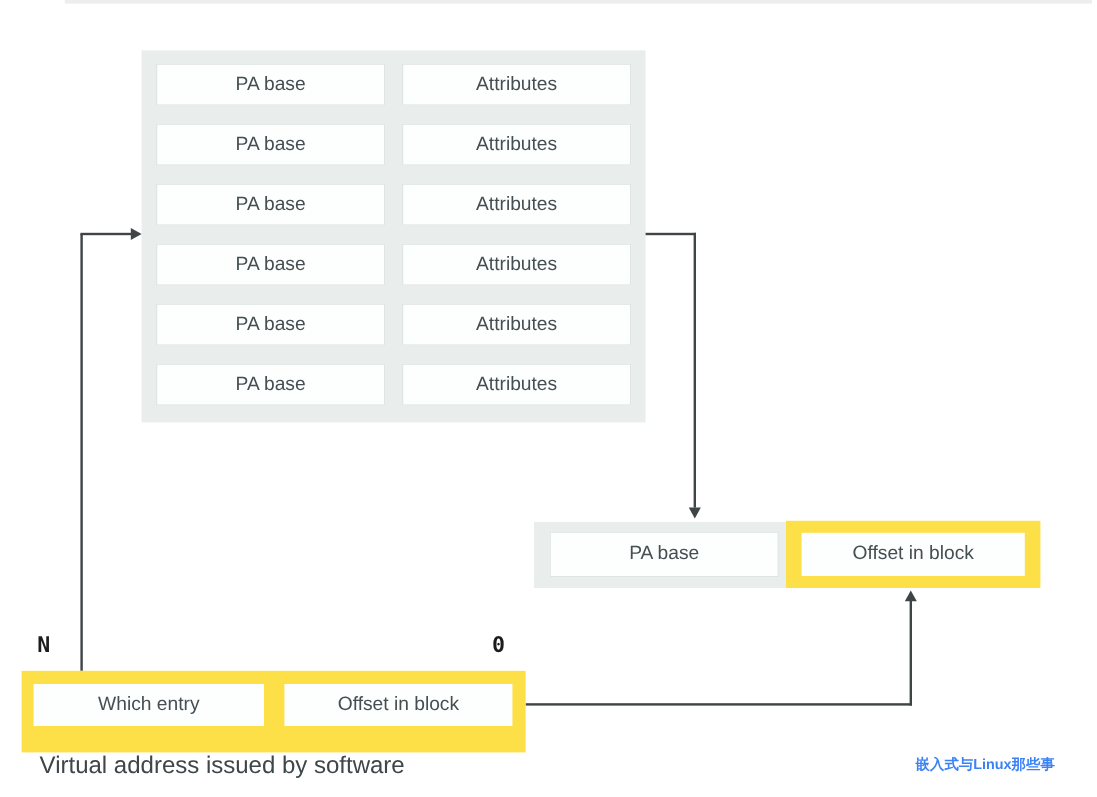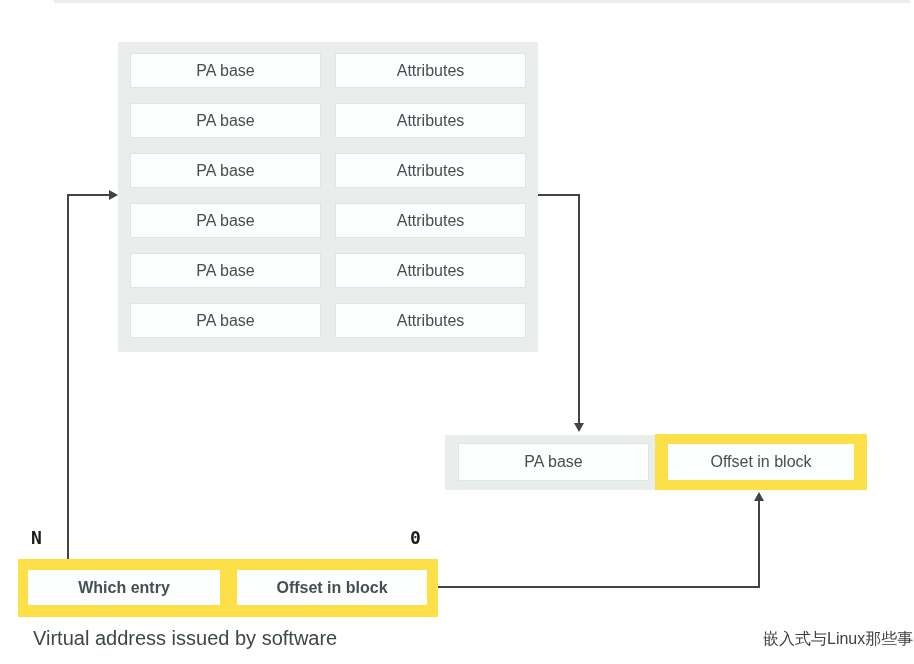--- a/index.html
+++ b/index.html
@@ -85,23 +85,24 @@
   
   #watermark-main {
     left: 744px; top: 602px;
     font-size: 27px;
     color: #d5dada;
     letter-spacing: 1px;
     white-space: nowrap;
   }
   #watermark-sub {
     left: 763px; top: 629px;
-    font-size: 16px;
-    color: #404040;
+    font-size: 12px;
+    color: #3b82f6;
     white-space: nowrap;
+    font-weight: bold;
   }
 
   #top-strip { left: 54px; top: 0; width: 856px; height: 3px; background: #ebeeed; }
 </style>
 </head>
 <body>
 
 <div id="stage">
 
   <div id="top-strip" class="abs"></div>
@@ -150,21 +151,21 @@
     <div class="cell abs" style="left:13px; top:10px; width:186px; height:36px; border:none;">Offset in block</div>
   </div>
 
   <div class="abs line" style="left:438px; top:586px; width:322px; height:2px;"></div>
   <div class="abs line" style="left:758px; top:500px; width:2px; height:88px;"></div>
   <div class="abs arrowhead head-up" style="left:754px; top:492px;"></div>
 
   <div class="abs bit-label" style="left:31px; top:527px;">N</div>
   <div class="abs bit-label" style="left:410px; top:527px;">0</div>
 
-  <div class="abs cyan-box" style="left:18px; top:559px; width:420px; height:58px;font-weight:bold;">
+  <div class="abs cyan-box" style="left:18px; top:559px; width:420px; height:68px;">
     <div class="cell abs" style="left:10px; top:11px; width:192px; height:35px; border:none;">Which entry</div>
     <div class="cell abs" style="left:219px; top:11px; width:190px; height:35px; border:none;">Offset in block</div>
   </div>
 
   <div id="caption" class="abs diagram-text">Virtual address issued by software</div>
 
   <div id="watermark-sub" class="abs">嵌入式与Linux那些事</div>
 
 </div>
 

